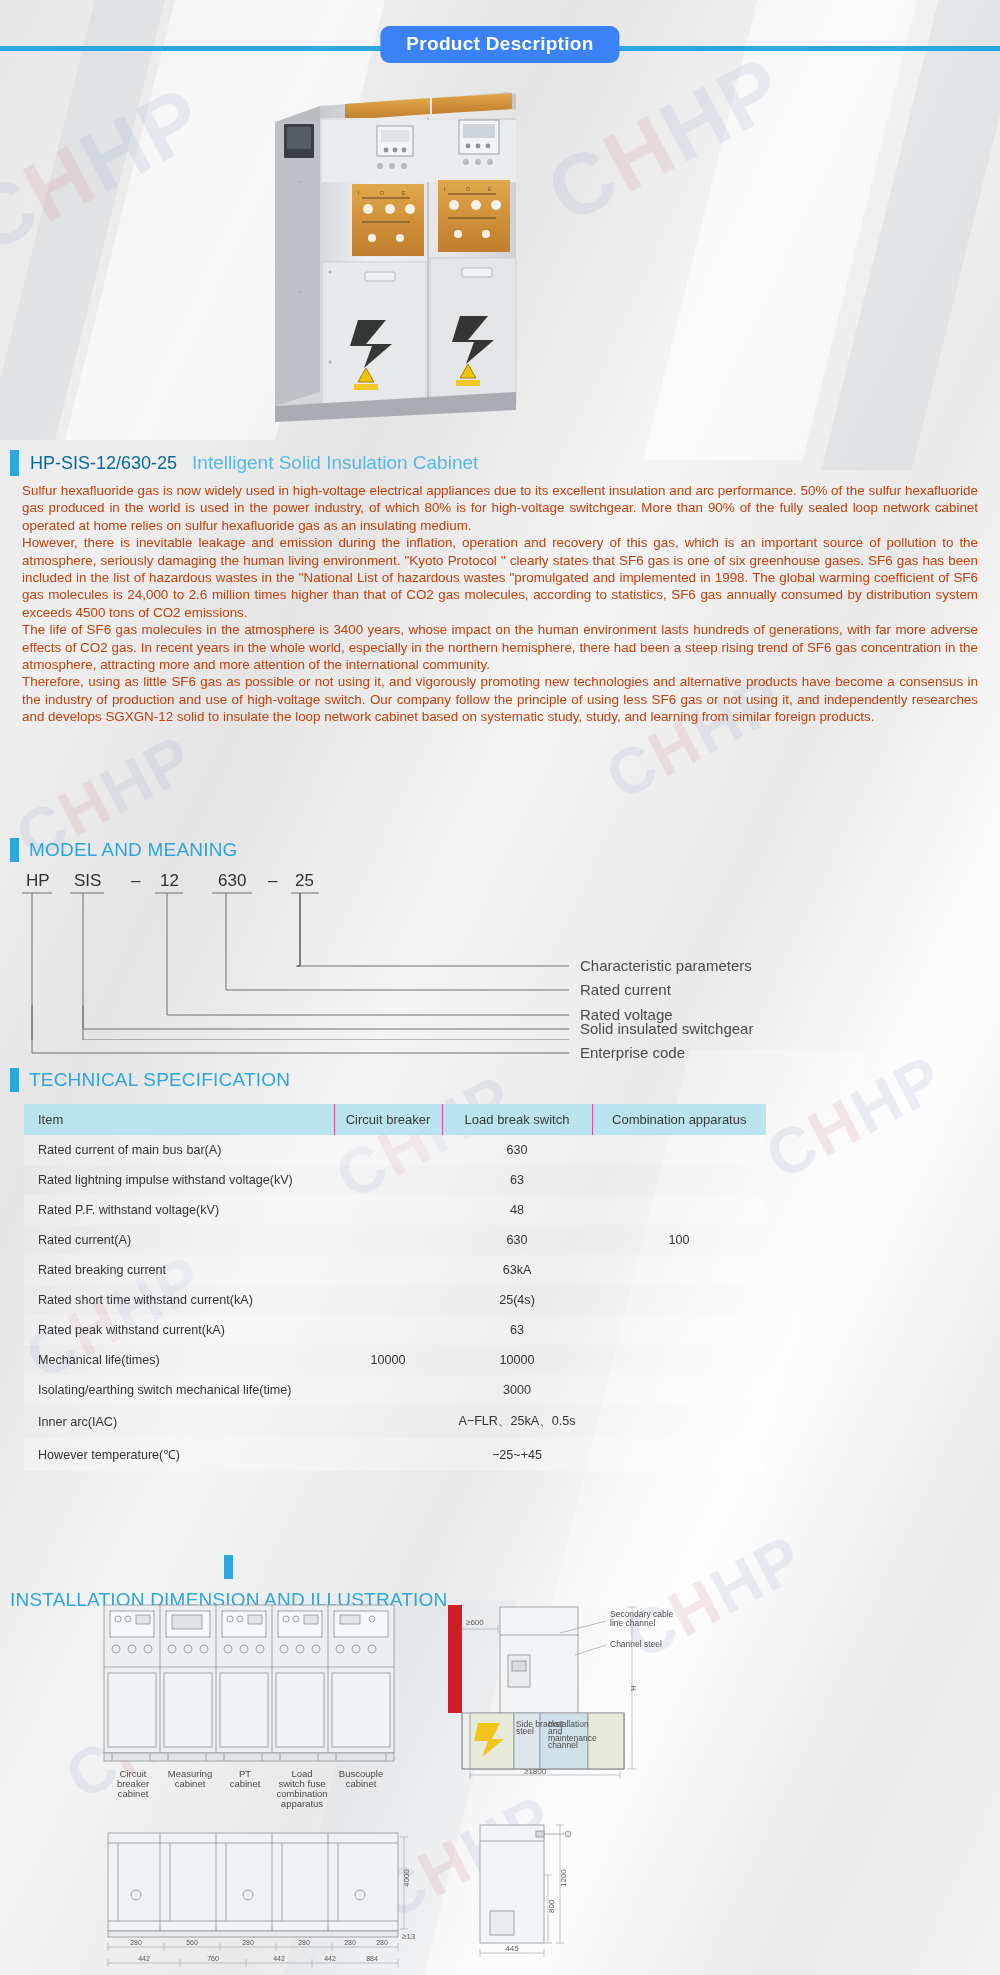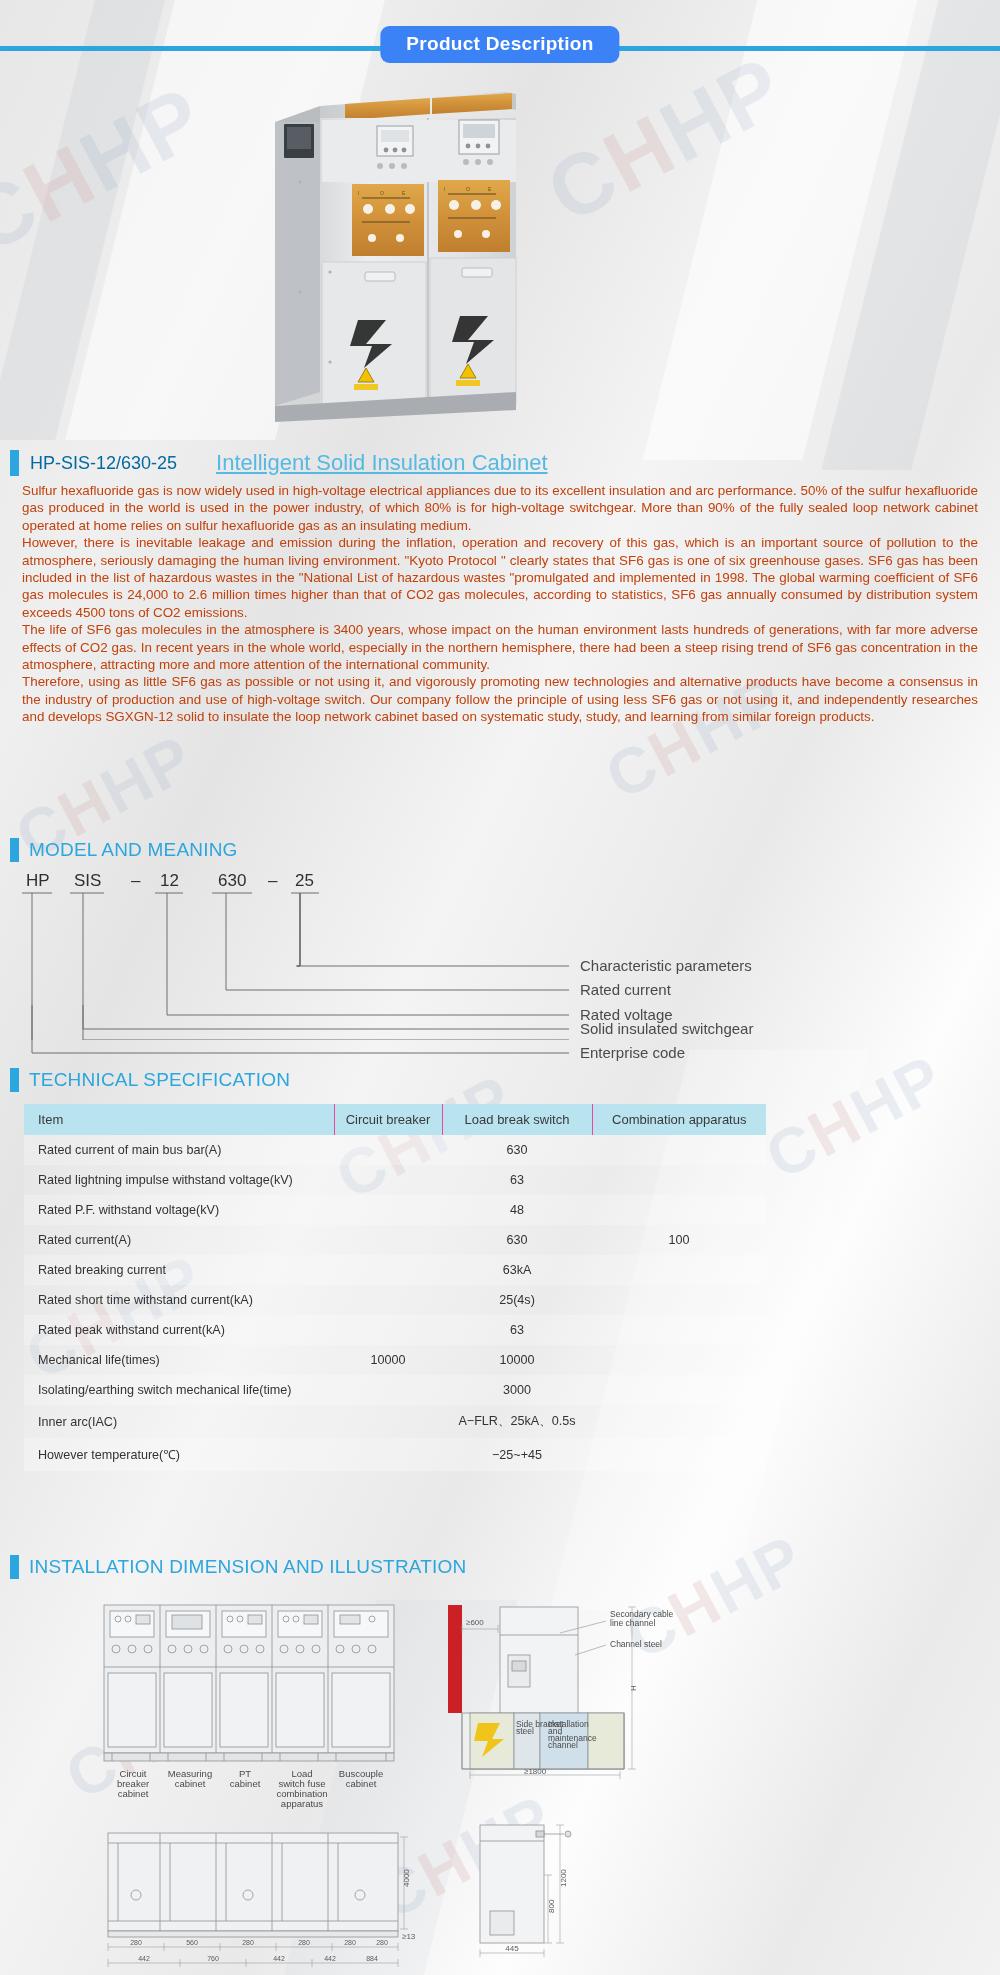--- a/index.html
+++ b/index.html
@@ -28,21 +28,21 @@
   
   .hero{position:absolute;top:62px;left:0;width:1000px;height:370px;}
   
   .sec{position:absolute;display:flex;align-items:center;gap:10px;}
   .sec .bar{width:9px;height:24px;background:#2ba6de;flex:none;}
   .sec .txt{color:#2ba6de;font-size:19px;letter-spacing:.2px;}
   
   .ptitle{position:absolute;top:450px;left:10px;display:flex;align-items:center;gap:11px;}
   .ptitle .bar{width:9px;height:26px;background:#2ba6de;}
   .ptitle .code{color:#0369a1;font-size:18px;}
-  .ptitle .name{color:#55b9e4;font-size:22px;margin-left:28px;text-decoration:underline;}
+  .ptitle .name{color:#55b9e4;font-size:19px;margin-left:4px;}
   
   .copy{position:absolute;left:22px;top:482px;width:956px;font-size:13.4px;
         line-height:17.4px;text-align:justify;color:#c2410c;}
   .copy p{margin:0;}
   
   .model-wrap{position:absolute;left:0;top:868px;width:1000px;height:172px;}
   
   .spec{position:absolute;left:24px;top:1104px;width:742px;border-collapse:collapse;
         font-size:12.6px;color:#333;}
   .spec th{background:#b9e3ef;font-weight:normal;text-align:left;padding:8px 0 8px 14px;
@@ -339,21 +339,21 @@
       </tr>
       <tr>
         <td class="item">However temperature(℃)</td>
         <td class="c"></td>
         <td class="c">−25~+45</td>
         <td class="c"></td>
       </tr>
     </tbody>
 </table>
 
-<div class="sec" style="left:10px;top:1555px;">
+<div class="sec" style="left:10px;top:1555px;flex-direction:column;">
   <span class="bar"></span>
   <span class="txt">INSTALLATION DIMENSION AND ILLUSTRATION</span>
 </div>
 
 <div class="install">
 <svg width="1000" height="380" viewBox="0 0 1000 380">
 
   <g stroke="#8e9297" stroke-width=".8" fill="none">
     <rect x="104" y="10" width="290" height="148" fill="#eceef0"></rect>
 

